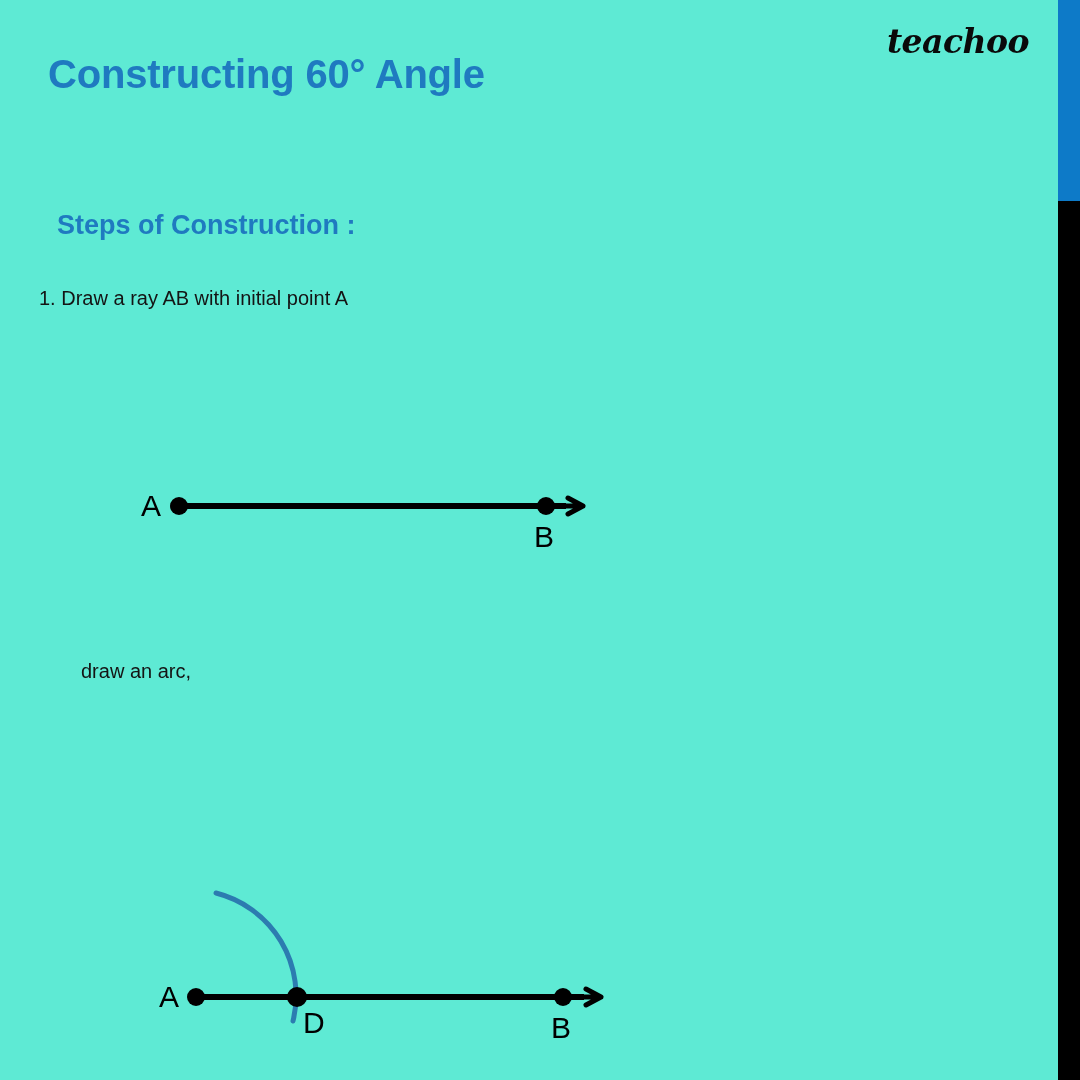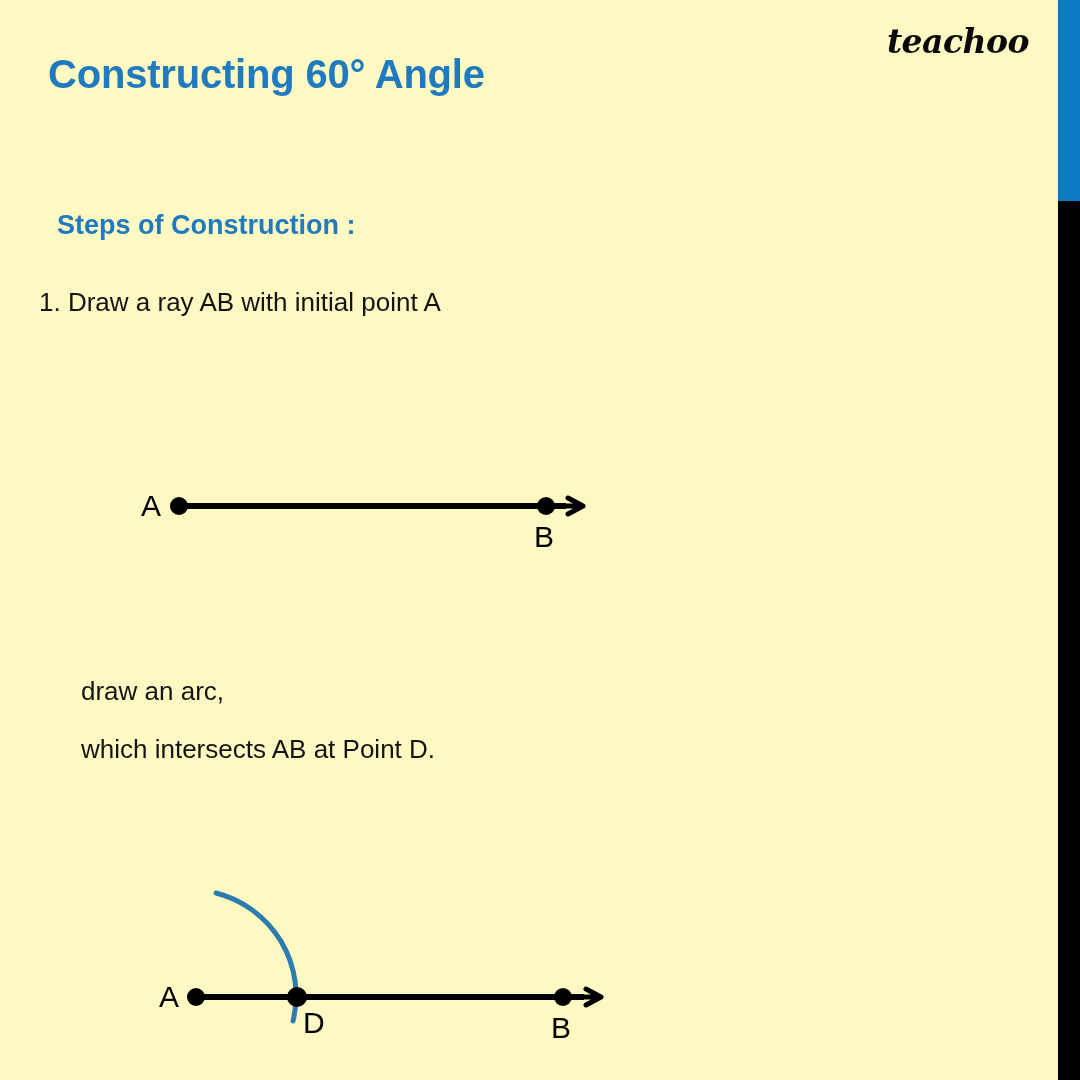--- a/index.html
+++ b/index.html
@@ -4,21 +4,21 @@
 <style>
   html, body {
     margin: 0;
     padding: 0;
     background: #ffffff;
   }
   #slide {
     position: relative;
     width: 1080px;
     height: 1080px;
-    background: #fef9c3;
+    background: #5eead4;
     overflow: hidden;
     font-family: "Liberation Sans", sans-serif;
   }
 
   
   #edge-bar-blue {
     position: absolute;
     right: 0;
     top: 0;
     width: 22px;
@@ -68,28 +68,28 @@
     font-size: 27px;
     font-weight: 700;
     color: #1f7ac0;
     white-space: nowrap;
     margin-left: 18px;
   }
 
   
   .step-line {
     position: absolute;
-    font-size: 26px;
+    font-size: 20px;
     font-weight: 400;
     color: #141414;
     white-space: nowrap;
   }
   #step1-line1 { left: 39px;  top: 287px; }
   #step2-line1 { left: 39px;  top: 586px; }
-  #step2-line2 { left: 81px;  top: 676px; }
+  #step2-line2 { left: 81px;  top: 660px; }
   #step2-line3 { left: 81px;  top: 734px; }
 
   
   .figure {
     position: absolute;
   }
   #figure-ray-ab   { left: 0px; top: 455px;  width: 700px; height: 115px; }
   #figure-arc-d    { left: 0px; top: 860px;  width: 700px; height: 215px; }
 
   .fig-label {
@@ -121,21 +121,20 @@
       <line x1="179" y1="51" x2="566" y2="51" stroke="#000000" stroke-width="6" stroke-linecap="butt"></line>
       <path d="M 561 51 L 583 51 M 568 43 L 583 51 L 568 59" stroke="#000000" stroke-width="5" fill="none" stroke-linecap="round" stroke-linejoin="round"></path>
       <circle cx="179" cy="51" r="9" fill="#000000"></circle>
       <circle cx="546" cy="51" r="9" fill="#000000"></circle>
     </svg>
     <span class="fig-label" style="left:141px; top:36px;">A</span>
     <span class="fig-label" style="left:534px; top:67px;">B</span>
   </div>
 
   <div class="step-line" id="step2-line2">draw an arc,</div>
-  <div class="step-line" id="step2-line3">which intersects AB at Point D.</div>
 
   <div class="figure" id="figure-arc-d">
     <svg width="700" height="215" viewBox="0 0 700 215">
 
       <path d="M 216 33 A 106 106 0 0 1 293 161" stroke="#2c7cb0" stroke-width="5" fill="none" stroke-linecap="round"></path>
       <line x1="196" y1="137" x2="584" y2="137" stroke="#000000" stroke-width="6" stroke-linecap="butt"></line>
       <path d="M 579 137 L 601 137 M 586 129 L 601 137 L 586 145" stroke="#000000" stroke-width="5" fill="none" stroke-linecap="round" stroke-linejoin="round"></path>
       <circle cx="196" cy="137" r="9" fill="#000000"></circle>
       <circle cx="297" cy="137" r="10" fill="#000000"></circle>
       <circle cx="563" cy="137" r="9" fill="#000000"></circle>

